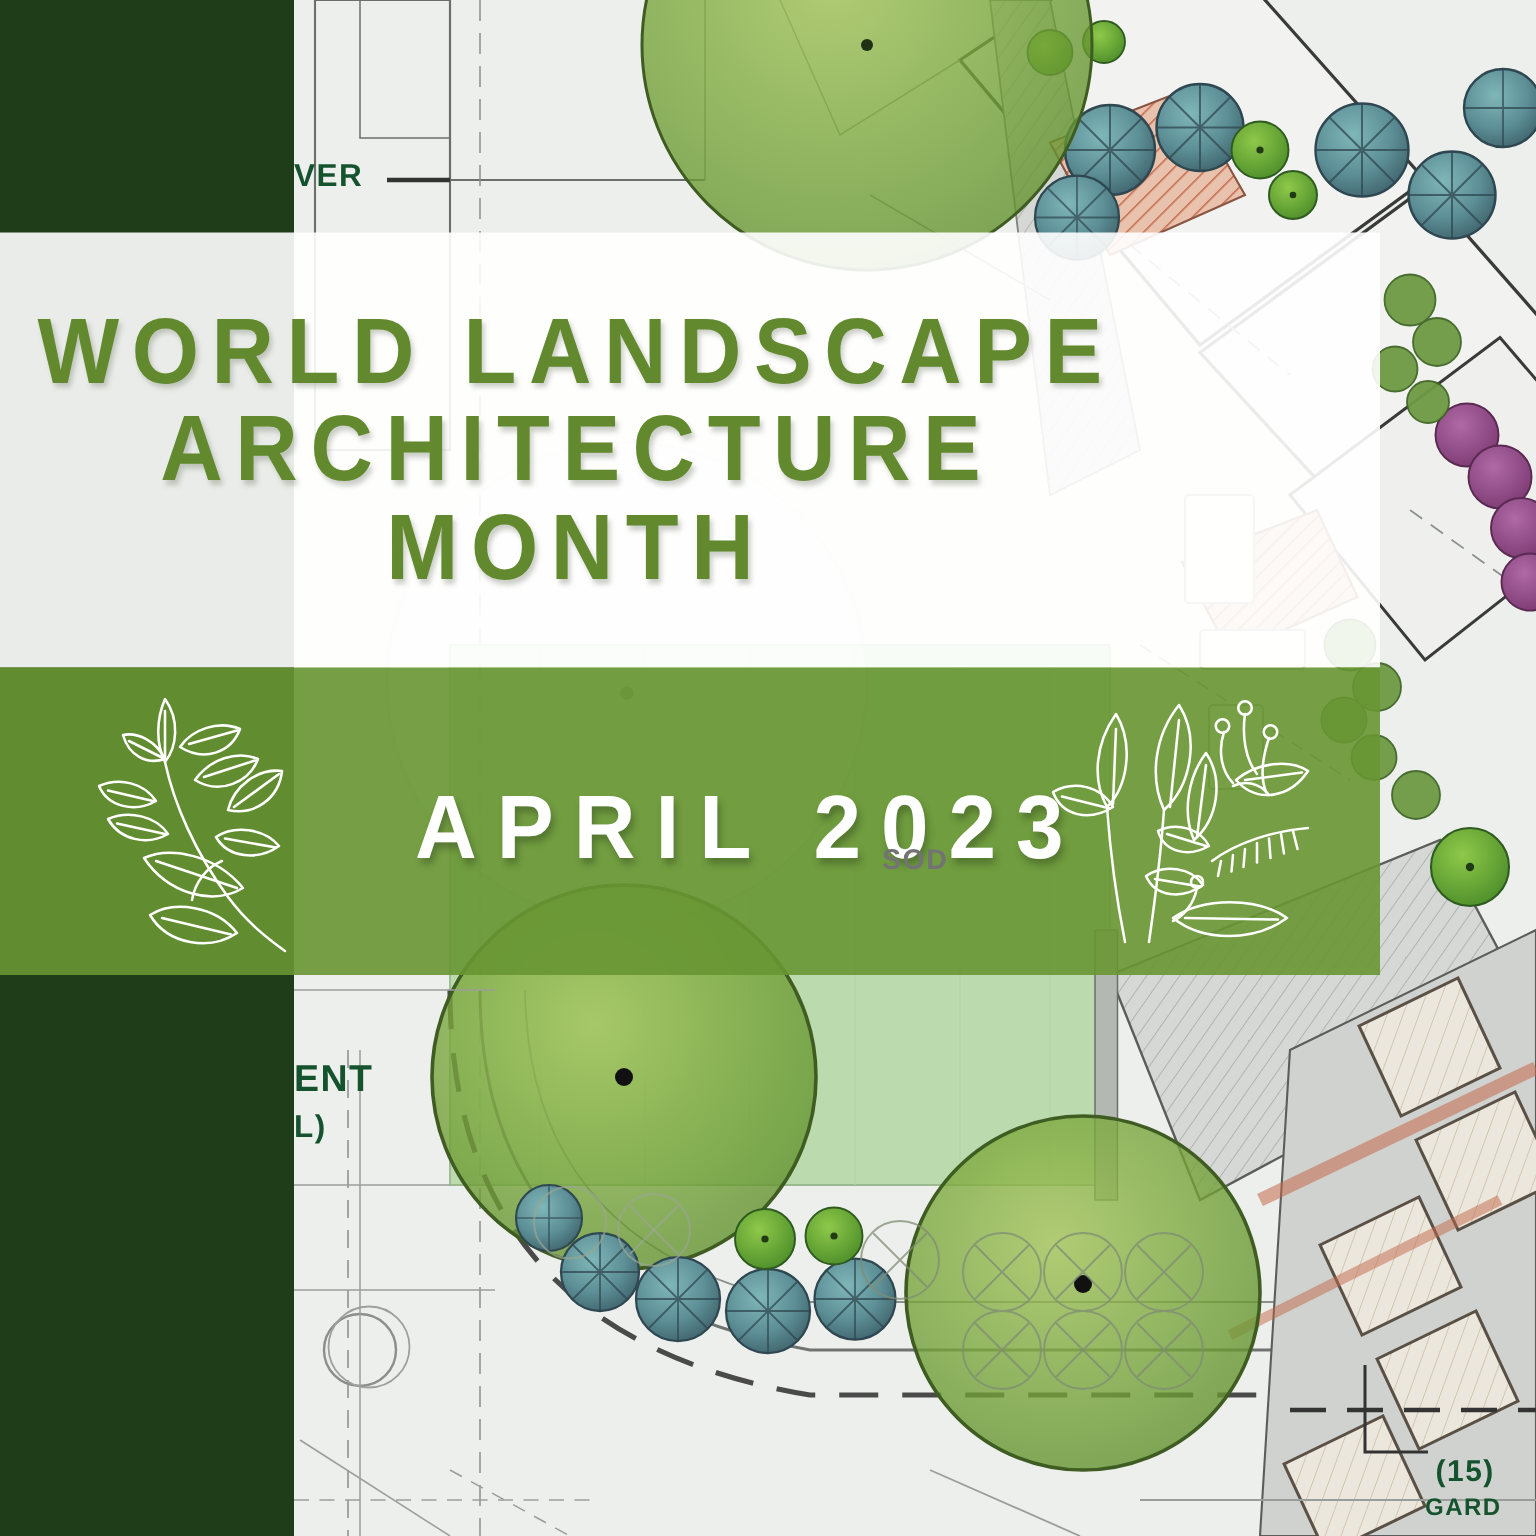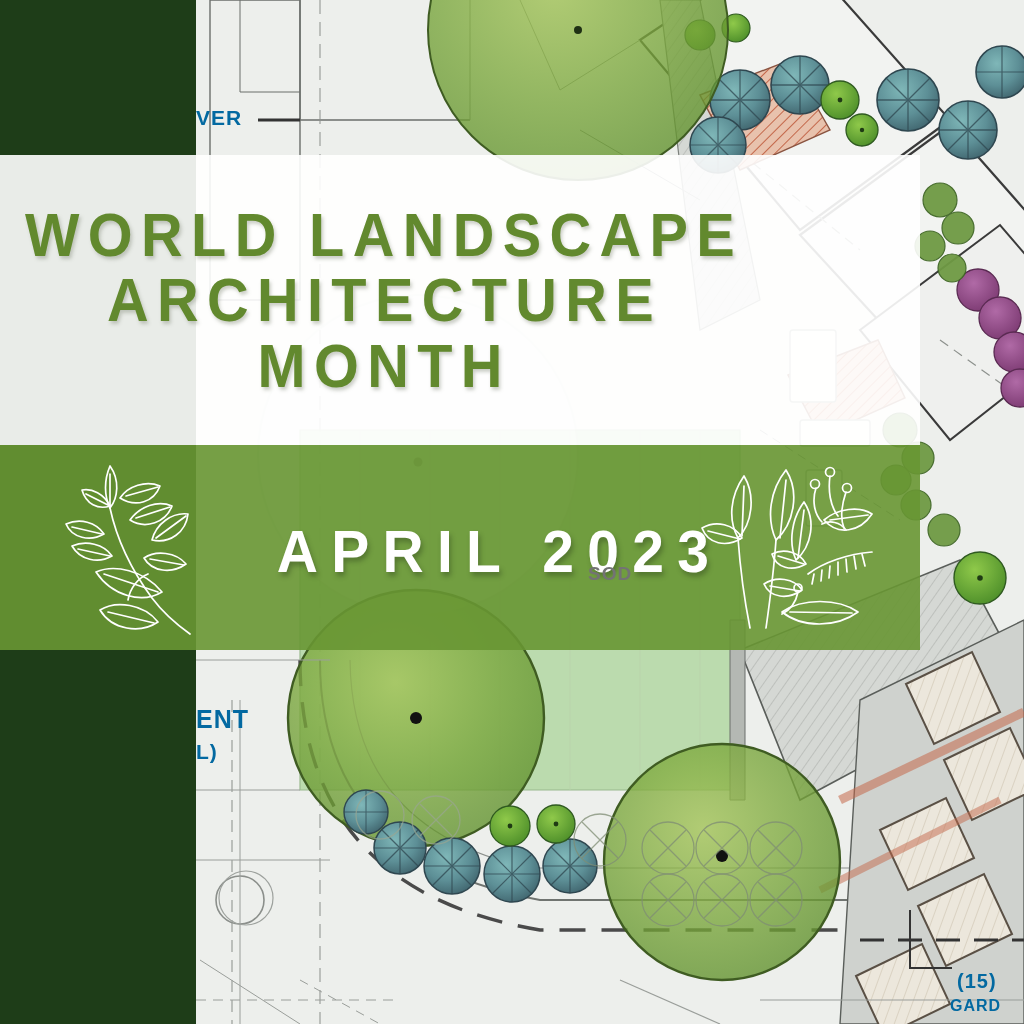--- a/index.html
+++ b/index.html
@@ -110,21 +110,21 @@
     pointer-events: none;
   }
   .botanical.left { left: 52px; top: 458px; width: 150px; height: 190px; }
   .botanical.right { left: 700px; top: 462px; width: 175px; height: 170px; }
 
   
   .plan-label {
     position: absolute;
     font-family: "Liberation Sans", sans-serif;
     font-weight: 700;
-    color: #0369a1;
+    color: #14532d;
     letter-spacing: 1px;
     z-index: 2;
   }
   .lbl-sod  { left: 588px; top: 563px; font-size: 19px; color: #737373; z-index: 7; }
   .lbl-ver  { left: 196px; top: 106px; font-size: 21px; }
   .lbl-ent  { left: 196px; top: 705px; font-size: 25px; }
   .lbl-typ  { left: 196px; top: 740px; font-size: 21px; }
   .lbl-13   { left: 957px; top: 970px; font-size: 20px; }
   .lbl-gard { left: 950px; top: 997px; font-size: 16px; }
 </style>

